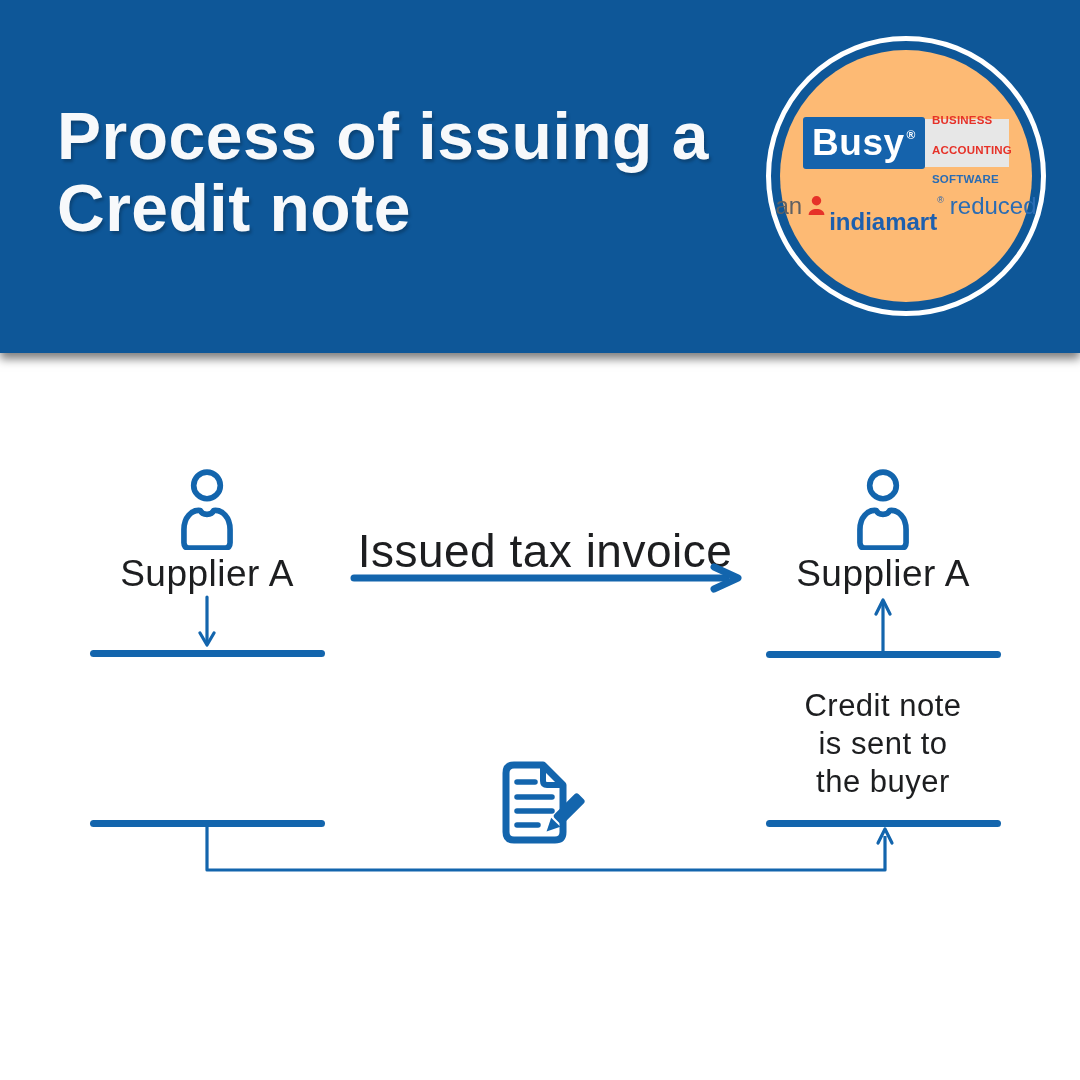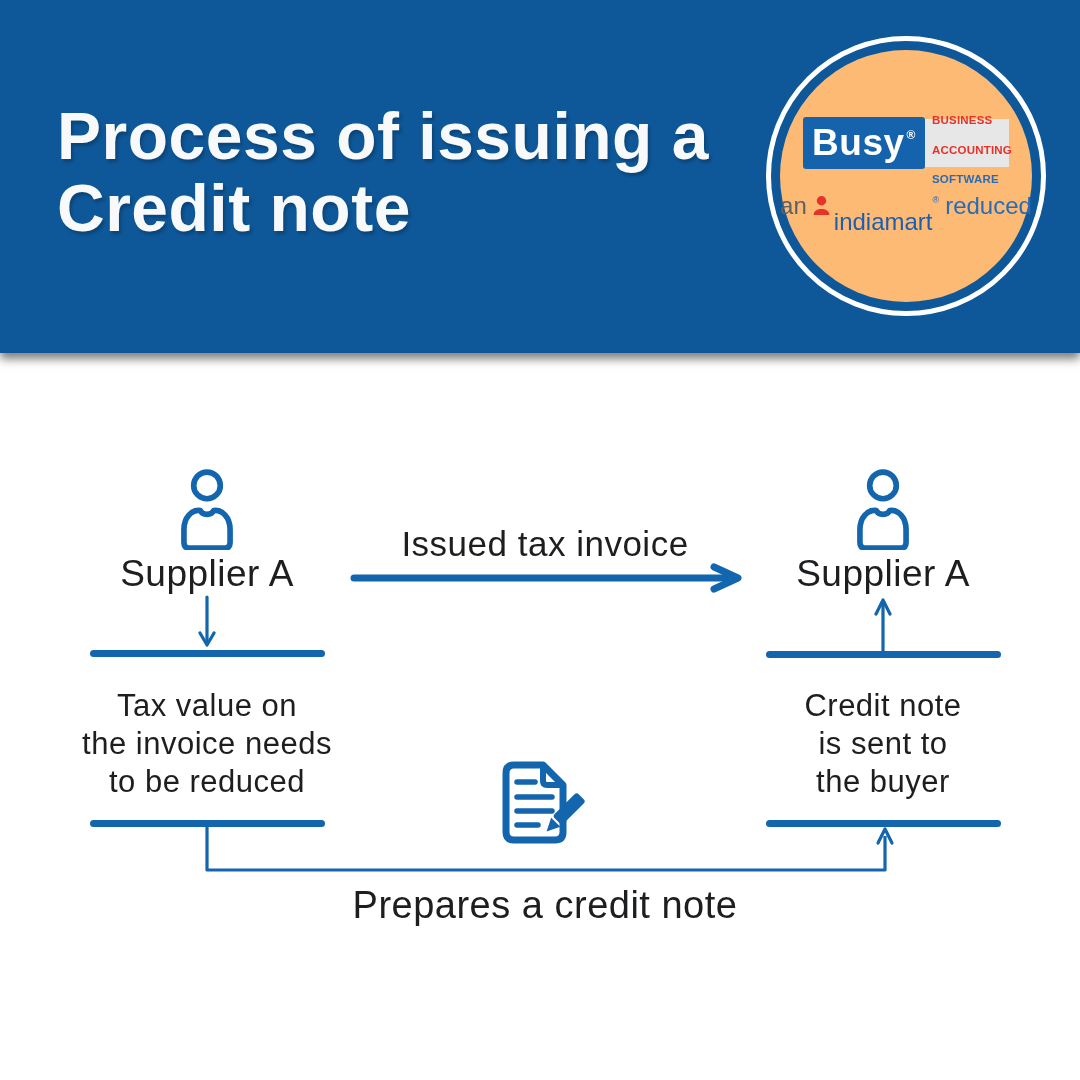--- a/index.html
+++ b/index.html
@@ -45,34 +45,34 @@
   .tagline-box span{
     font-size:11.5px;font-weight:800;line-height:13.5px;letter-spacing:.2px;
     color:#e63229;
     margin-top:16px;
   }
   .tagline-box .tag-blue{color:#2a6cb4;}
   .logo-row2{
     margin-top:7px;display:flex;align-items:center;
     font-size:24px;color:#5f6062;
   }
-  .im-brand{font-weight:400;color:#1d5fae;margin-top:32px;}
+  .im-brand{font-weight:700;color:#1d5fae;margin-top:32px;}
   .im-reg{font-size:9px;color:#1d5fae;margin-top:-12px;}
   .im-company{color:#2a6cb4;margin-left:6px;}
   .im-an{margin-right:4px;}
   .im-icon{margin-right:2px;}
   
   .bar{position:absolute;height:7px;border-radius:4px;background:#1365ad;}
   .dg-text{
     position:absolute;color:#1d1e20;text-align:center;letter-spacing:.5px;
     white-space:pre-line;
   }
   .actor-label{font-size:37px;}
   .note{font-size:31px;line-height:38px;}
-  .flow-label{font-size:35px;}
+  .flow-label{font-size:46px;}
   .bottom-label{font-size:38px;}
   svg{position:absolute;display:block;}
   .stroke{stroke:#1365ad;fill:none;}
 </style>
 </head>
 <body>
 
 <div class="canvas">
 
   <div class="hdr">
@@ -121,23 +121,20 @@
   <svg style="left:350px;top:563px" width="398" height="30" viewBox="0 0 398 30">
     <path class="stroke" stroke-width="7" stroke-linecap="round" d="M4 15 H376"></path>
     <path class="stroke" stroke-width="7" stroke-linecap="round" stroke-linejoin="round" d="M364 4 L388 15 L364 26"></path>
   </svg>
 
   <svg style="left:198px;top:595px" width="18" height="58" viewBox="0 0 18 58">
     <path class="stroke" stroke-width="3.2" stroke-linecap="round" d="M9 2 V46"></path>
     <path class="stroke" stroke-width="3.2" stroke-linecap="round" stroke-linejoin="round" d="M2 38 L9 50 L16 38"></path>
   </svg>
   <div class="bar" style="left:90px;top:650px;width:235px"></div>
-  <div class="dg-text note" style="left:47px;top:687px;width:320px">Tax value on
-the invoice needs
-to be reduced</div>
   <div class="bar" style="left:90px;top:820px;width:235px"></div>
 
   <svg style="left:874px;top:594px" width="18" height="60" viewBox="0 0 18 60">
     <path class="stroke" stroke-width="3.2" stroke-linecap="round" d="M9 58 V10"></path>
     <path class="stroke" stroke-width="3.2" stroke-linecap="round" stroke-linejoin="round" d="M2 20 L9 6 L16 20"></path>
   </svg>
   <div class="bar" style="left:766px;top:651px;width:235px"></div>
   <div class="dg-text note" style="left:723px;top:687px;width:320px">Credit note
 is sent to
 the buyer</div>
@@ -153,15 +150,14 @@
     <g transform="rotate(45 60 58)" fill="#1365ad">
       <rect x="53.5" y="28" width="13" height="34" rx="3"></rect>
       <path d="M53.5 64 L66.5 64 L60 77 Z"></path>
     </g>
   </svg>
 
   <svg style="left:196px;top:824px" width="702" height="58" viewBox="0 0 702 58">
     <path class="stroke" stroke-width="3.2" stroke-linejoin="round" d="M11 0 V46 H689 V12"></path>
     <path class="stroke" stroke-width="3.2" stroke-linecap="round" stroke-linejoin="round" d="M682 19 L689 5 L696 19"></path>
   </svg>
-  <div class="dg-text bottom-label" style="left:320px;top:884px;width:450px">Prepares a credit note</div>
 
 </div>
 
 </body></html>

